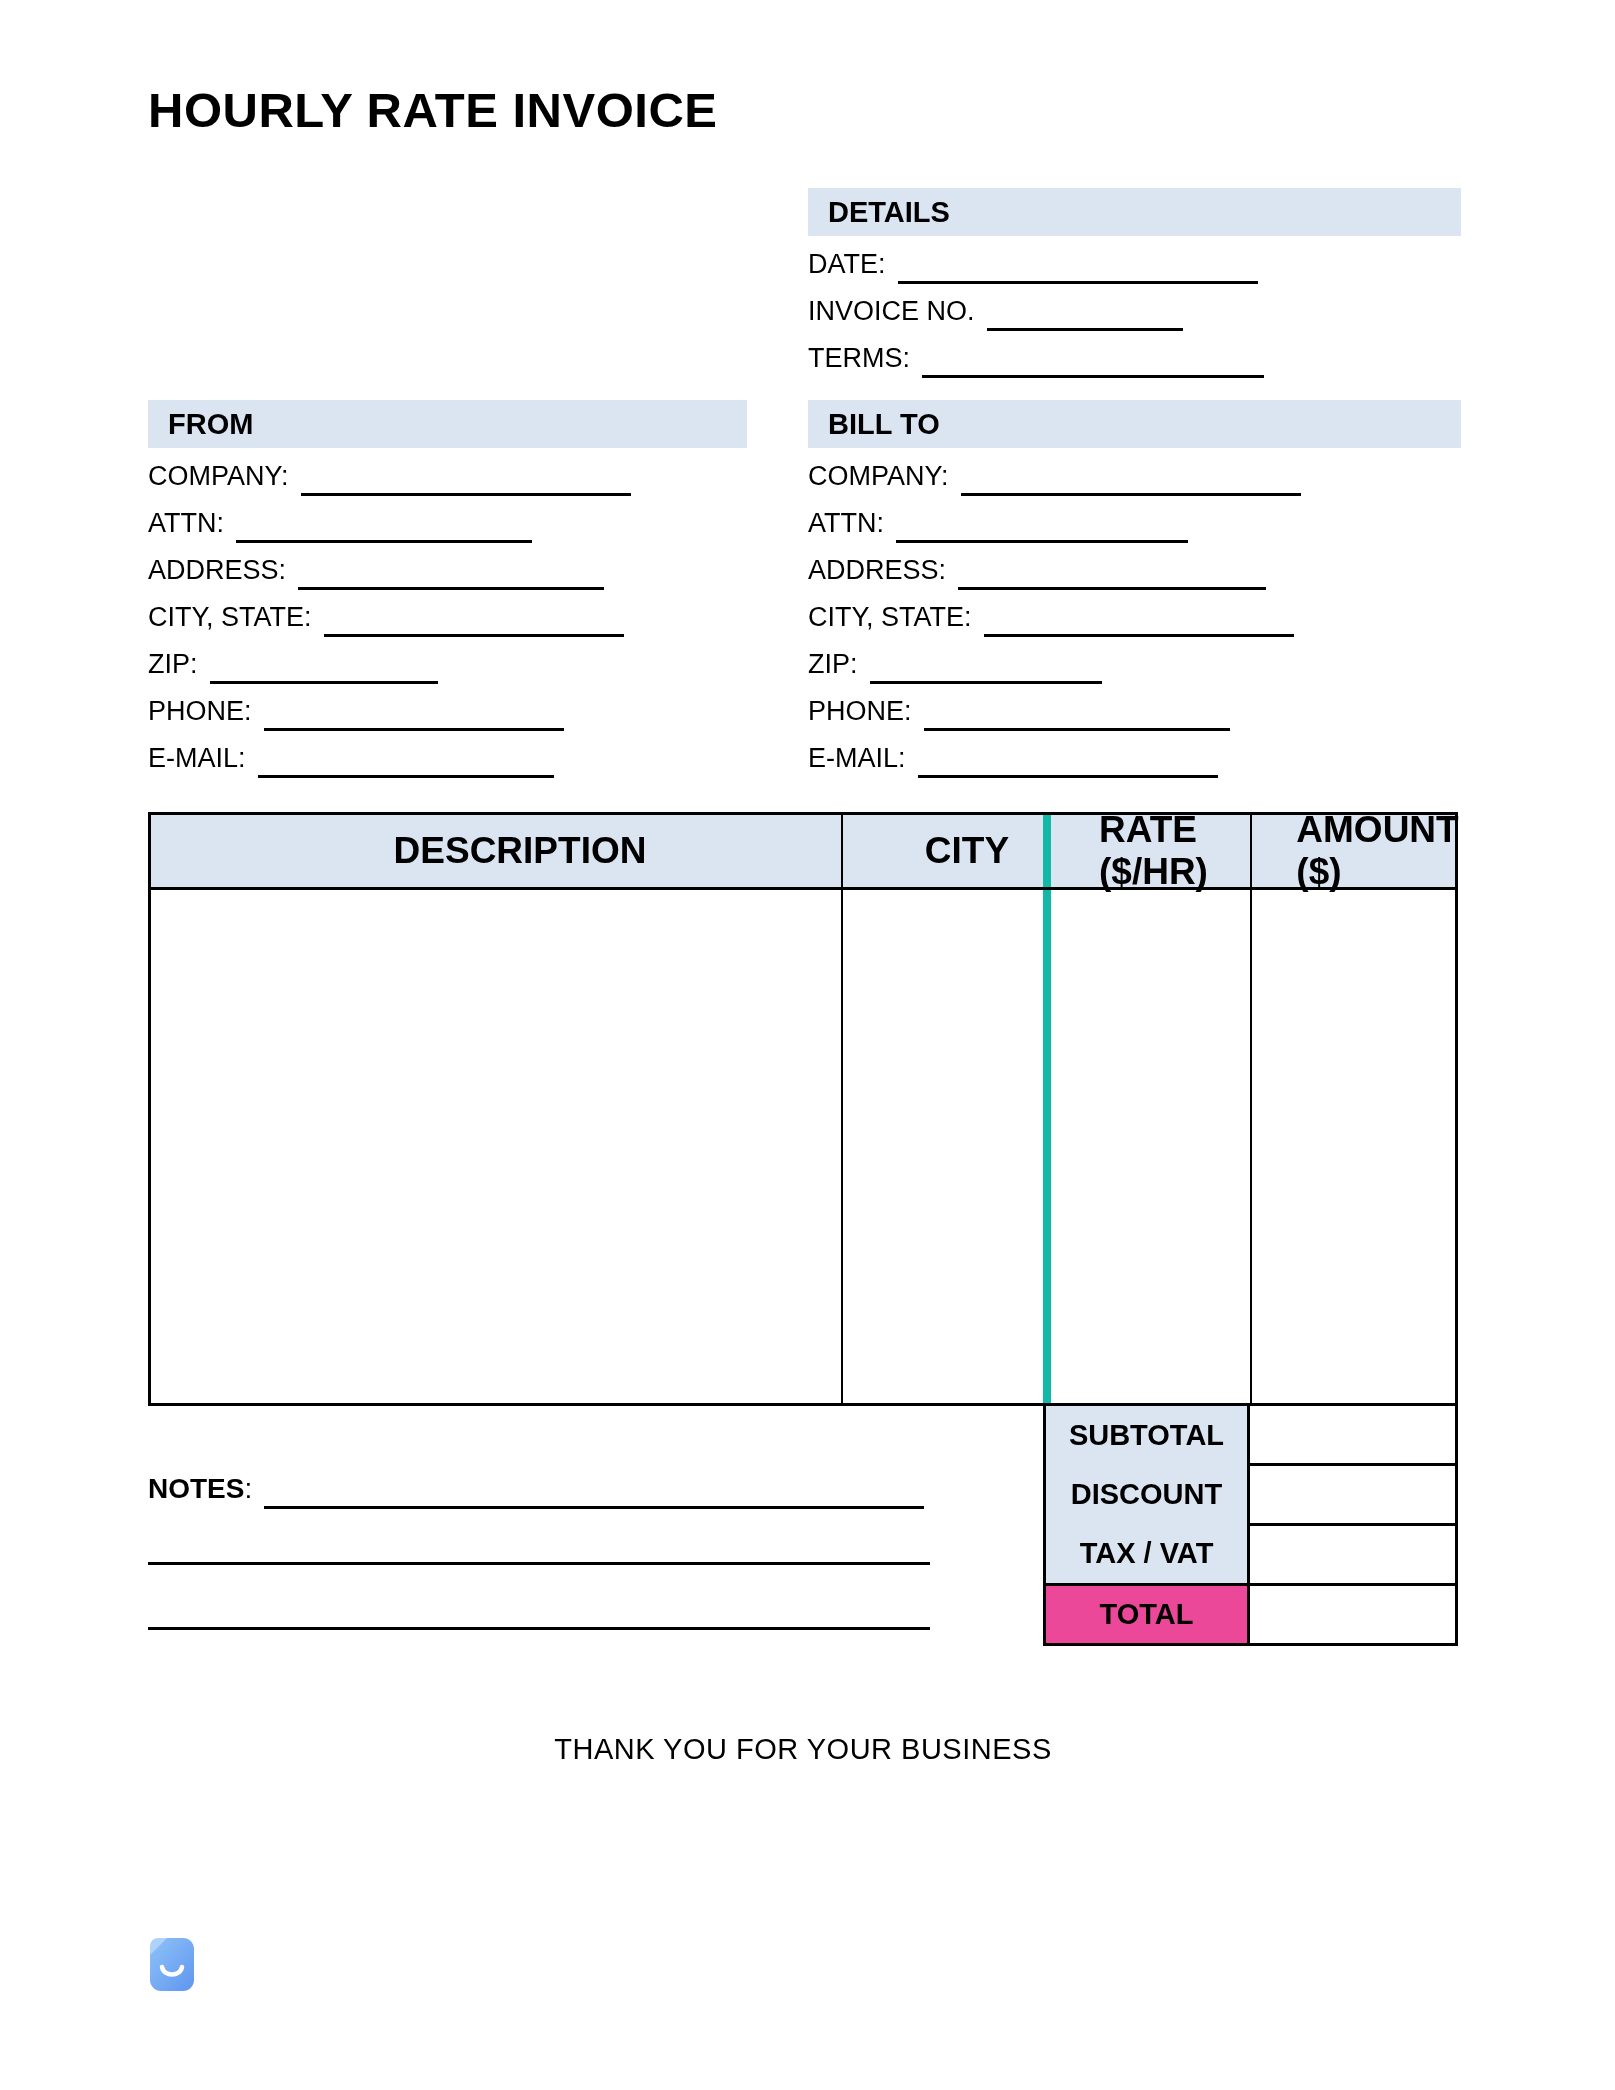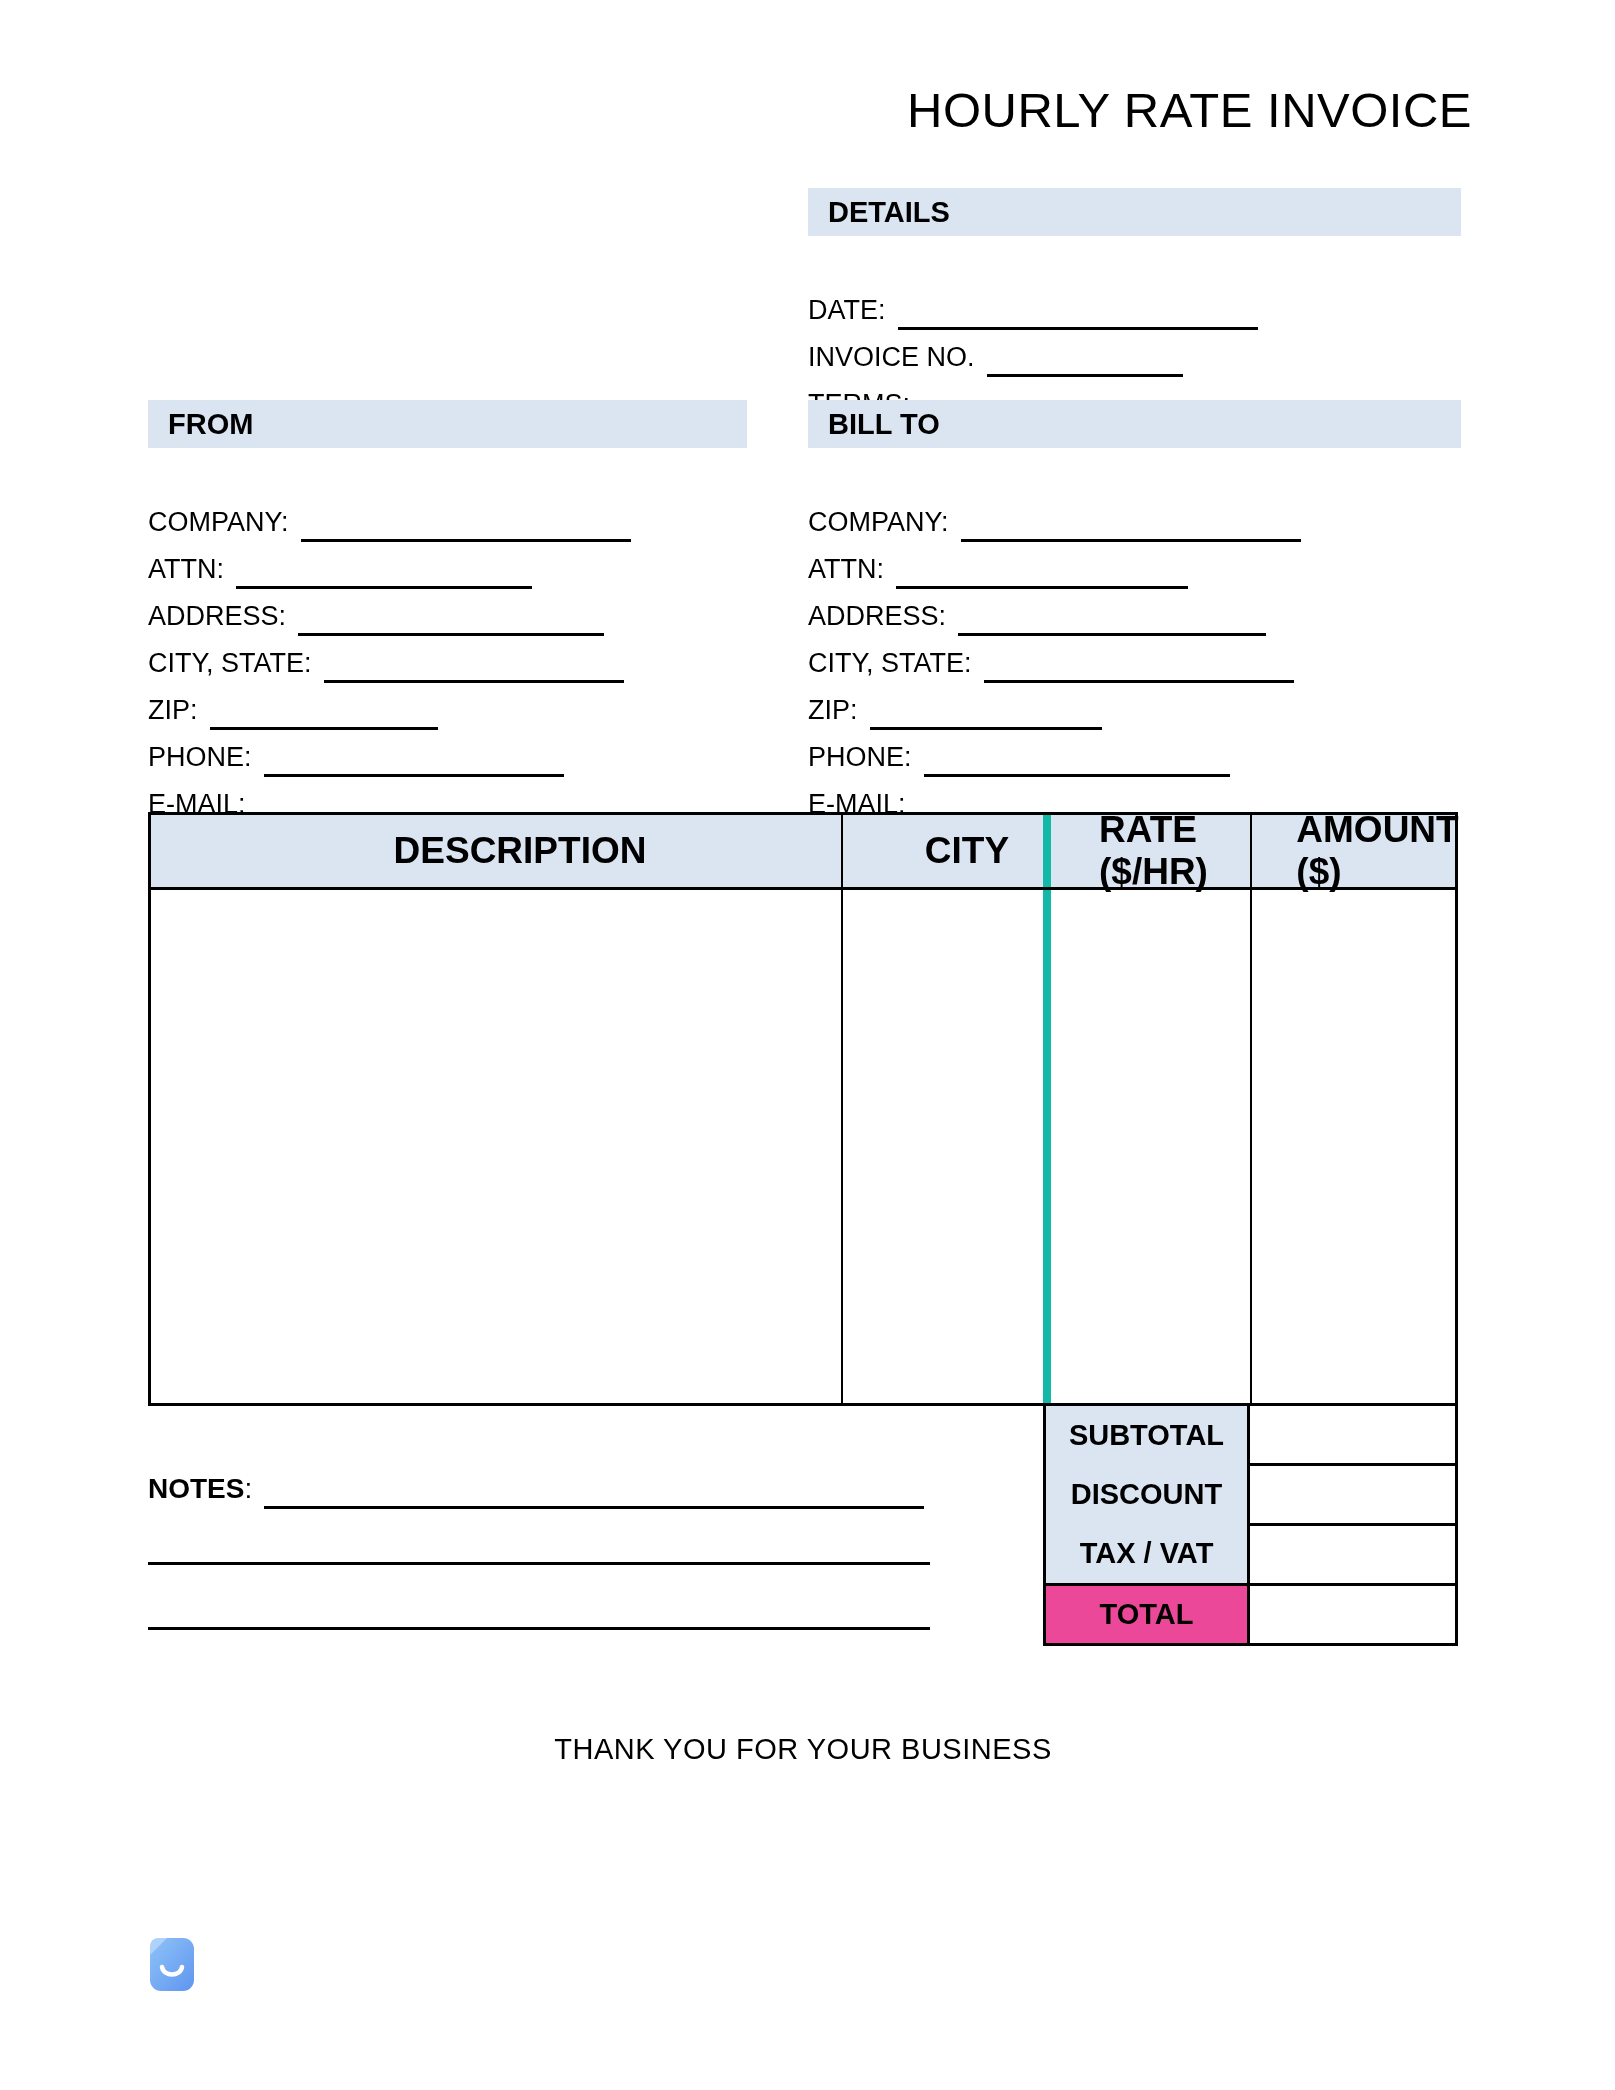--- a/index.html
+++ b/index.html
@@ -5,35 +5,35 @@
   html,body { margin:0; padding:0; background:#ffffff; }
   .page {
     position:relative; width:1615px; height:2090px;
     background:#ffffff; color:#000;
     font-family:"Liberation Sans", sans-serif;
     overflow:hidden;
   }
 
   
   .doc-title {
-    position:absolute; left:162px; top:82px; width:1310px;
-    text-align:right; font-size:49px; font-weight:normal; letter-spacing:0.5px;
+    position:absolute; left:148px; top:82px; width:1310px;
+    font-size:49px; font-weight:bold; letter-spacing:0.5px;
   }
 
   
   .panel { position:absolute; }
   .panel-details { left:808px; top:188px; width:653px; }
   .panel-from    { left:148px; top:400px; width:599px; }
   .panel-billto  { left:808px; top:400px; width:653px; }
 
   .section-bar {
     background:#dbe5f1; height:48px; line-height:49px;
     padding-left:20px; font-weight:bold; font-size:29px;
   }
-  .fields { padding-top:14px;margin-top:36px; }
+  .fields { padding-top:4px; }
   .f-row { display:flex; align-items:flex-end; height:47px; font-size:27px; }
   .f-row .lbl { flex:none; margin-bottom:7px; white-space:pre; }
   .u-line { flex:none; border-bottom:3px solid #000; height:30px; margin-left:12px; margin-bottom:3px; }
 
   
   .items-table {
     position:absolute; left:148px; top:812px; width:1310px; height:594px;
     border:3px solid #000; box-sizing:border-box;
   }
   .thead { display:flex; height:75px; background:#dbe5f1; border-bottom:3px solid #000; box-sizing:border-box; }

